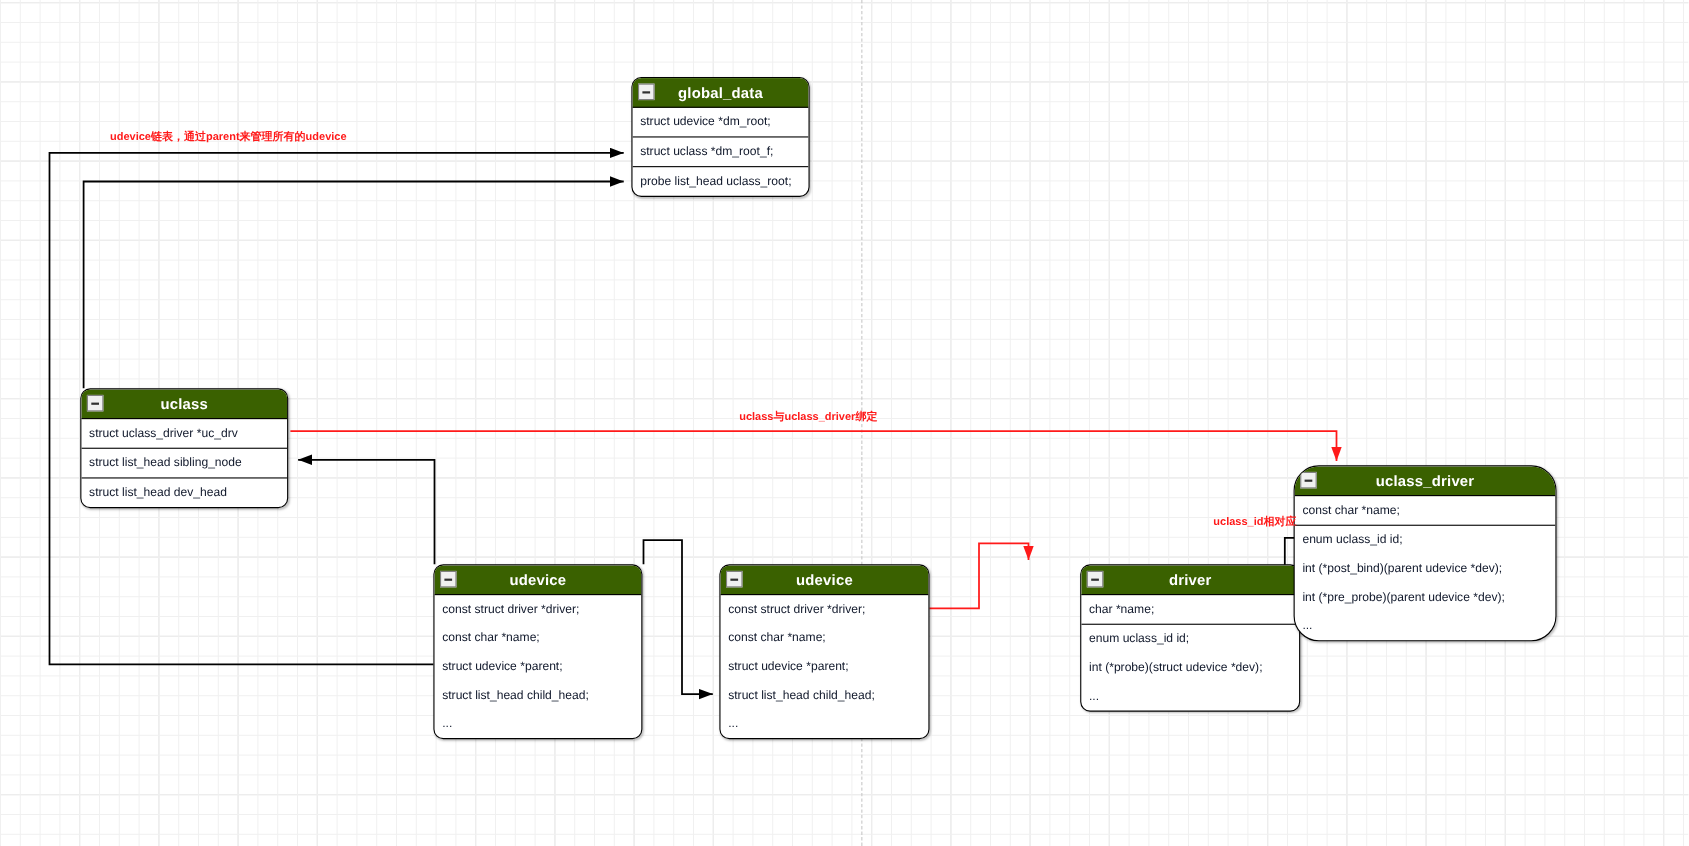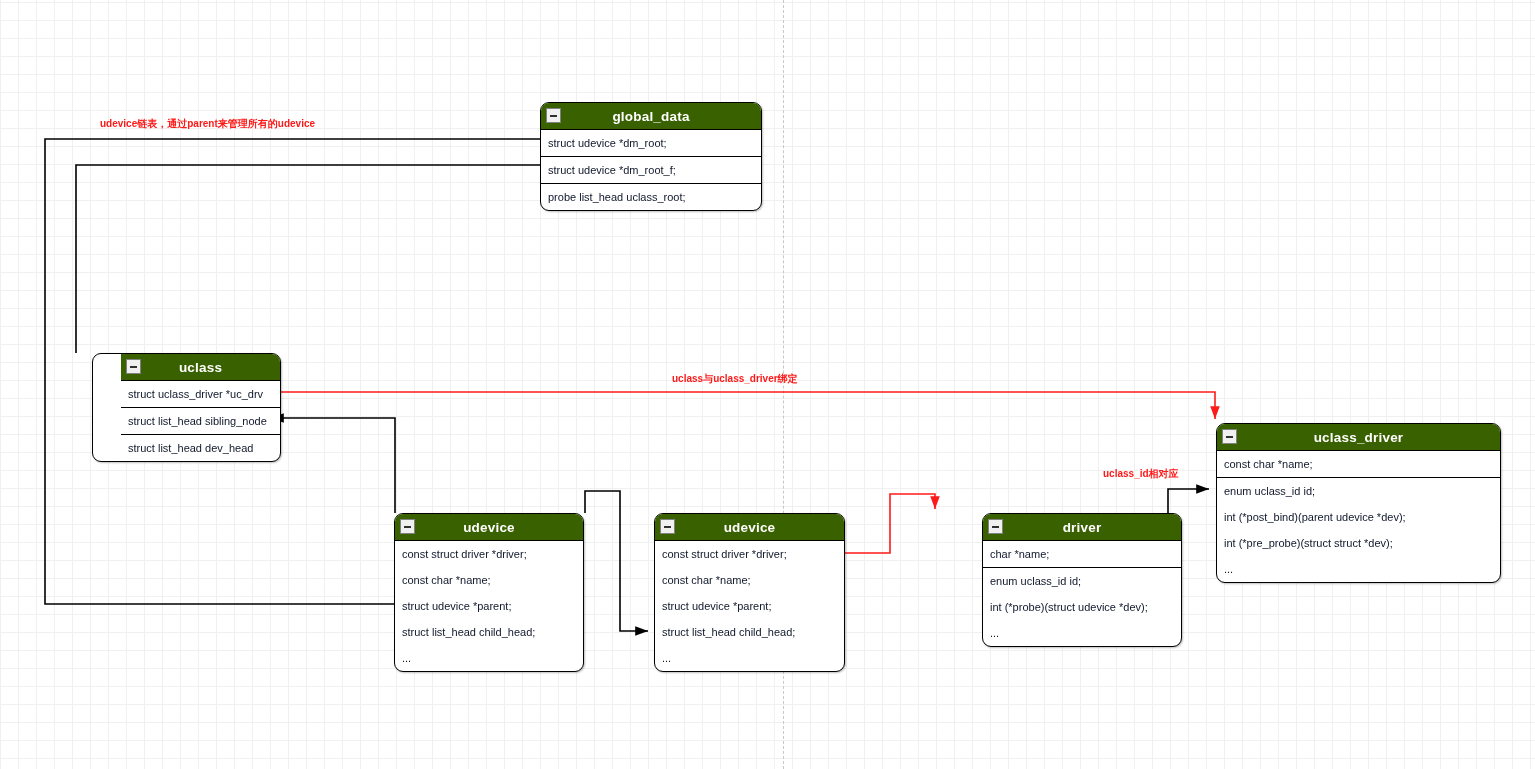--- a/index.html
+++ b/index.html
@@ -123,33 +123,33 @@
 
     <path d="M585,513 L585,491 L620,491 L620,631 L648,631" fill="none" stroke="#000000" stroke-width="1.6" marker-end="url(#arrow-black)"></path>
 
     <path d="M845,553 L890,553 L890,494 L935,494 L935,509" fill="none" stroke="#ff1a1a" stroke-width="1.6" marker-end="url(#arrow-red)"></path>
 
     <path d="M264,392 L1215,392 L1215,419" fill="none" stroke="#ff1a1a" stroke-width="1.6" marker-end="url(#arrow-red)"></path>
 
     <path d="M1134,579 L1168,579 L1168,489 L1209,489" fill="none" stroke="#000000" stroke-width="1.6" marker-end="url(#arrow-black)"></path>
   </svg>
 
-  <div class="uml" style="left:540px; top:70px; width:222px;margin-top:32px;">
+  <div class="uml" style="left:574px; top:70px; width:162px;">
     <div class="uml-header">
       <span class="collapse-icon">
           <i></i>
         </span>
       <span class="uml-title">global_data</span>
     </div>
     <div class="uml-row">struct udevice *dm_root;</div>
-    <div class="uml-row sep">struct udevice *dm_root_f;</div>
+    <div class="uml-row sep">struct uclass *dm_root_f;</div>
     <div class="uml-row sep">probe list_head uclass_root;</div>
   </div>
 
-  <div class="uml" style="left:92px; top:353px; width:189px;padding-left:28px;">
+  <div class="uml" style="left:73px; top:353px; width:189px;">
     <div class="uml-header">
       <span class="collapse-icon">
           <i></i>
         </span>
       <span class="uml-title">uclass</span>
     </div>
     <div class="uml-row">struct uclass_driver *uc_drv</div>
     <div class="uml-row sep">struct list_head sibling_node</div>
     <div class="uml-row sep">struct list_head dev_head</div>
   </div>
@@ -188,31 +188,31 @@
           <i></i>
         </span>
       <span class="uml-title">driver</span>
     </div>
     <div class="uml-row">char *name;</div>
     <div class="uml-row sep">enum uclass_id id;</div>
     <div class="uml-row">int (*probe)(struct udevice *dev);</div>
     <div class="uml-row">...</div>
   </div>
 
-  <div class="uml" style="left:1216px; top:423px; width:285px;">
+  <div class="uml" style="left:1176px; top:423px; width:239px;border-radius:23px;">
     <div class="uml-header">
       <span class="collapse-icon">
           <i></i>
         </span>
       <span class="uml-title">uclass_driver</span>
     </div>
     <div class="uml-row">const char *name;</div>
     <div class="uml-row sep">enum uclass_id id;</div>
     <div class="uml-row">int (*post_bind)(parent udevice *dev);</div>
-    <div class="uml-row">int (*pre_probe)(struct struct *dev);</div>
+    <div class="uml-row">int (*pre_probe)(parent udevice *dev);</div>
     <div class="uml-row">...</div>
   </div>
 
   <div class="annot" style="left:100px; top:117px;">udevice链表，通过parent来管理所有的udevice</div>
   <div class="annot" style="left:672px; top:372px;">uclass与uclass_driver绑定</div>
   <div class="annot" style="left:1103px; top:467px;">uclass_id相对应</div>
 
 </div>
 
 </body></html>

